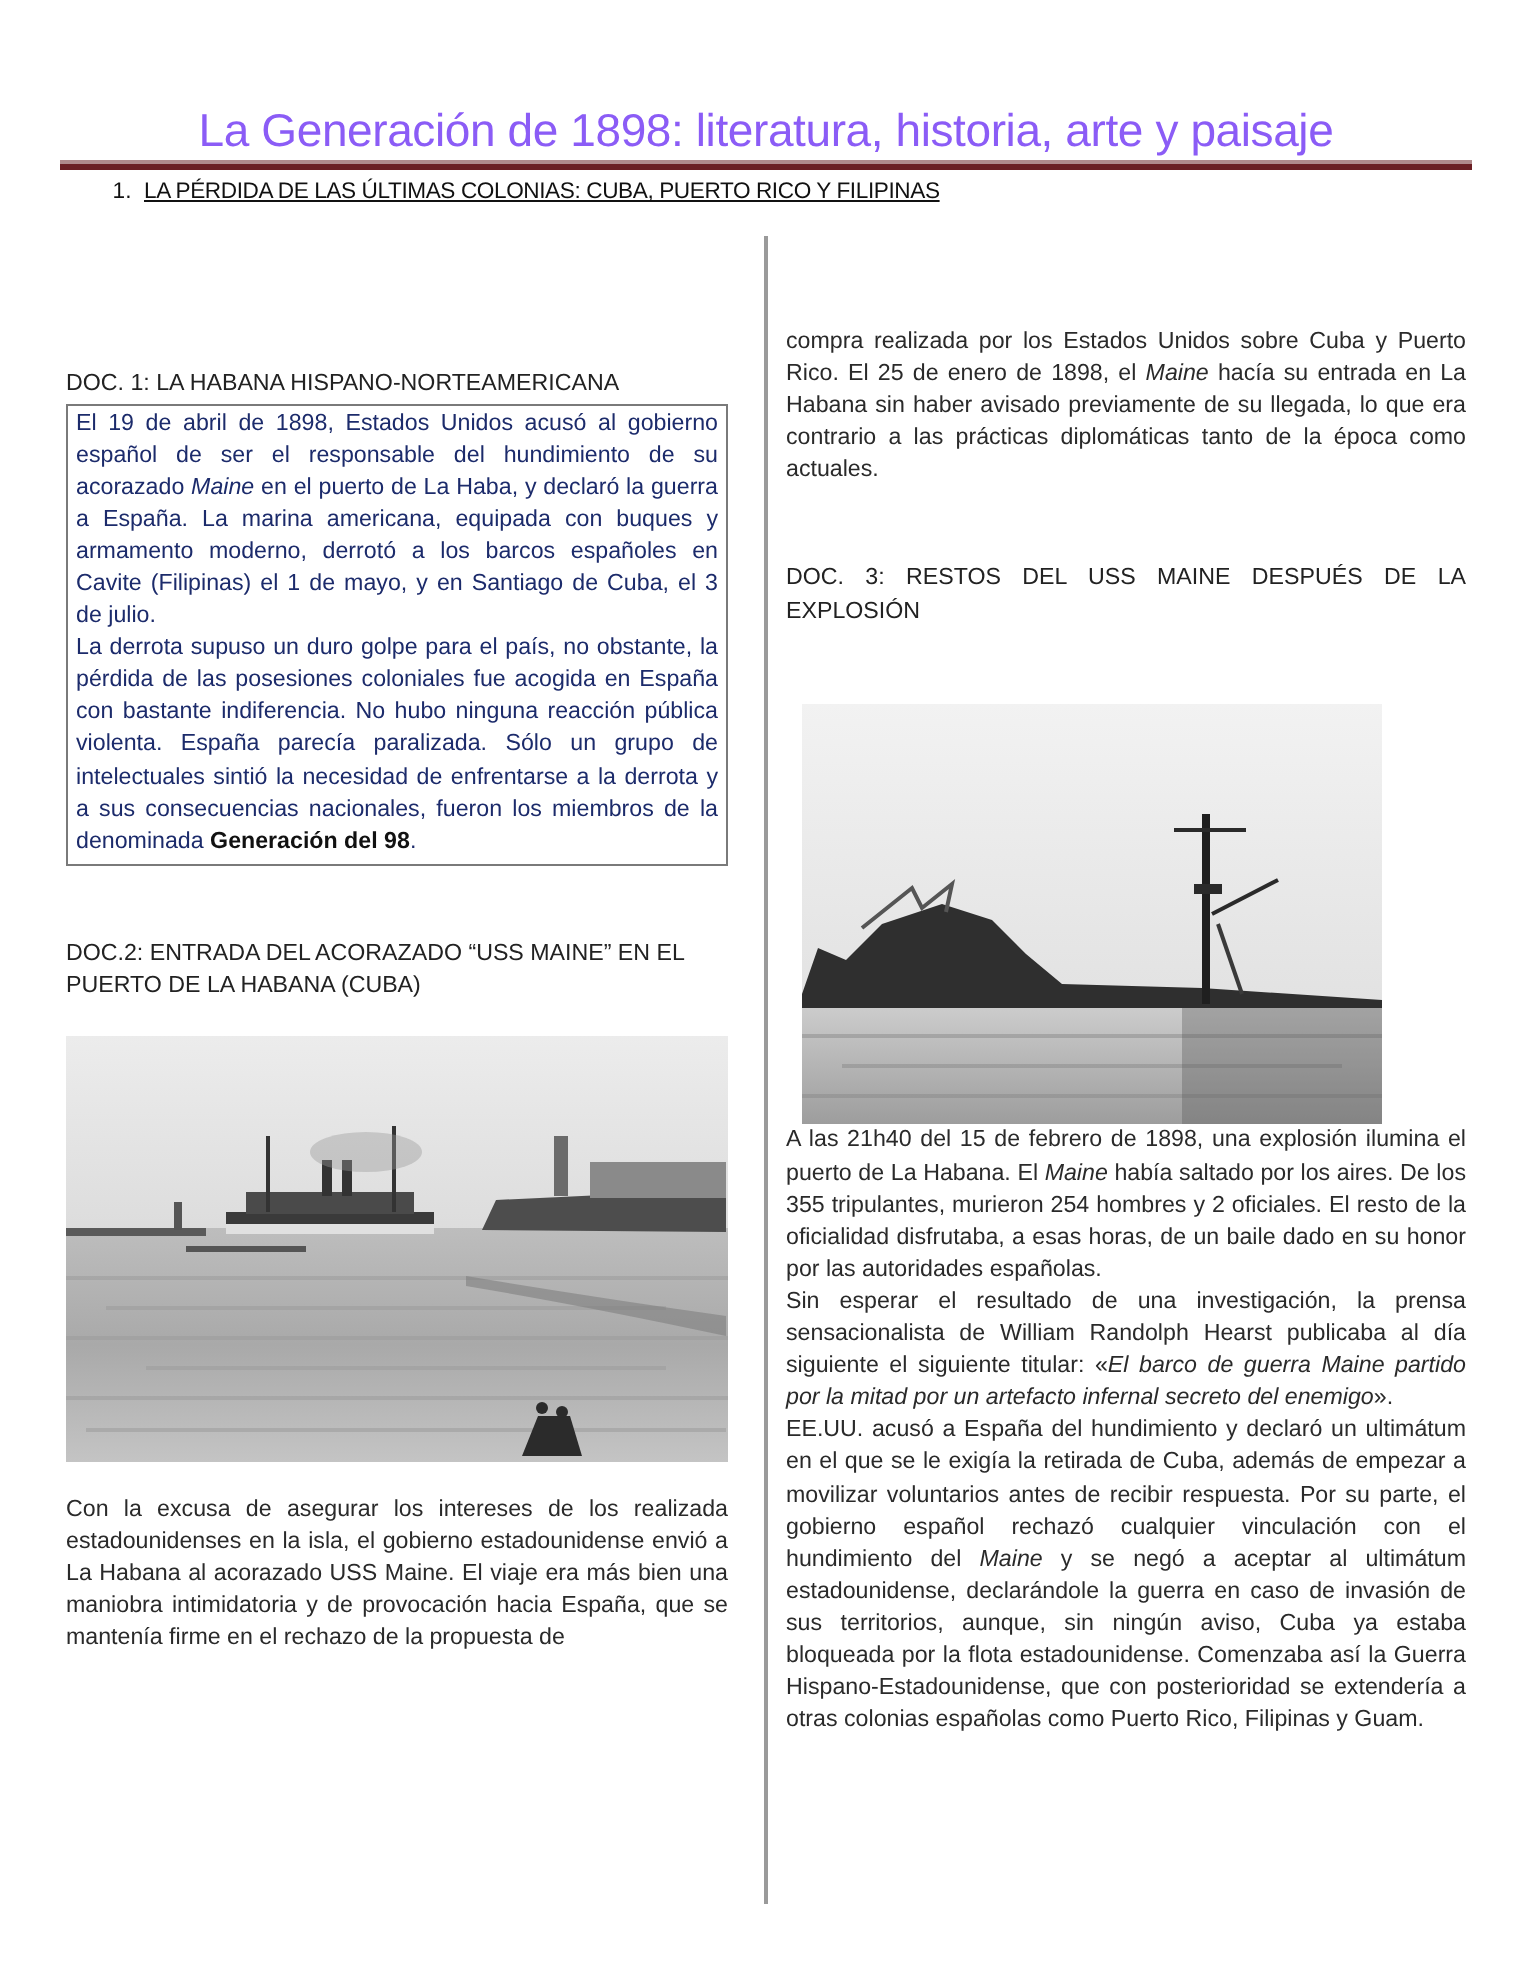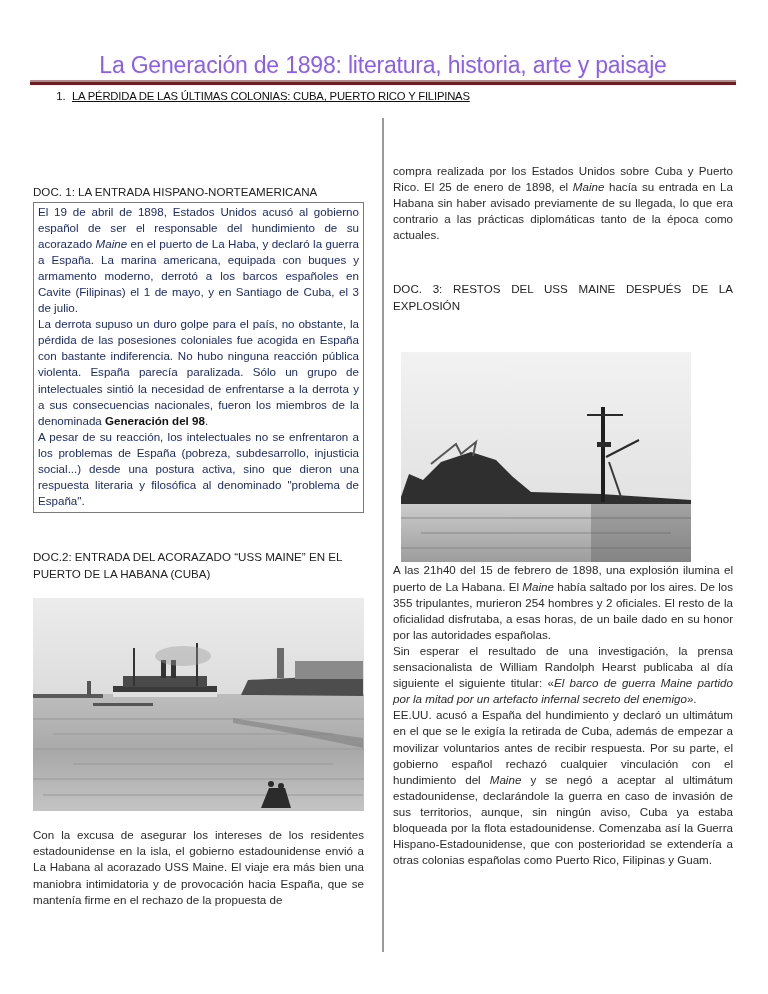--- a/index.html
+++ b/index.html
@@ -57,25 +57,24 @@
 <div class="title-rule"></div>
 
 <div class="section-heading">
   <span class="num">1.</span><span class="txt">LA PÉRDIDA DE LAS ÚLTIMAS COLONIAS: CUBA, PUERTO RICO Y FILIPINAS</span>
 </div>
 
 <div class="divider"></div>
 
 <div class="col col-left">
   <div class="gap-16"></div>
-  <div class="doc-heading">DOC. 1: LA ENTRADA HISPANO-NORTEAMERICANA</div>
+  <div class="doc-heading">DOC. 1: LA HABANA HISPANO-NORTEAMERICANA</div>
   <div class="doc1-box">
     <p><span>El 19 de abril de 1898, Estados Unidos acusó al gobierno español de ser el responsable del hundimiento de su acorazado </span><i>Maine</i><span> en el puerto de La Haba, y declaró la guerra a España. La marina americana, equipada con buques y armamento moderno, derrotó a los barcos españoles en Cavite (Filipinas) el 1 de mayo, y en Santiago de Cuba, el 3 de julio.</span></p>
     <p><span>La derrota supuso un duro golpe para el país, no obstante, la pérdida de las posesiones coloniales fue acogida en España con bastante indiferencia. No hubo ninguna reacción pública violenta. España parecía paralizada. Sólo un grupo de intelectuales sintió la necesidad de enfrentarse a la derrota y a sus consecuencias nacionales, fueron los miembros de la denominada </span><b>Generación del 98</b><span>.</span></p>
-    <p>A pesar de su reacción, los intelectuales no se enfrentaron a los problemas de España (pobreza, subdesarrollo, injusticia social...) desde una postura activa, sino que dieron una respuesta literaria y filosófica al denominado "problema de España".</p>
   </div>
 
   <div class="gap-36"></div>
   <div class="doc-heading">DOC.2: ENTRADA DEL ACORAZADO “USS MAINE” EN EL PUERTO DE LA HABANA (CUBA)</div>
 
   <div class="photo photo-maine-entry" aria-label="Acorazado USS Maine entrando en el puerto de La Habana junto al faro del Morro">
     <svg width="331" height="213" viewBox="0 0 331 213">
       <defs>
         <linearGradient id="sky1" x1="0" y1="0" x2="0" y2="1">
           <stop offset="0" stop-color="#ececec"></stop>
@@ -116,21 +115,21 @@
       <rect x="54" y="83" width="4" height="14" fill="#555"></rect>
       <rect x="60" y="105" width="60" height="3" fill="#555"></rect>
 
       <path d="M228 210 L236 190 L252 190 L258 210 Z" fill="#2b2b2b"></path>
       <circle cx="238" cy="186" r="3" fill="#2b2b2b"></circle>
       <circle cx="248" cy="188" r="3" fill="#2b2b2b"></circle>
     </svg>
   </div>
 
   <div class="gap-16"></div>
-  <p>Con la excusa de asegurar los intereses de los residentes estadounidense en la isla, el gobierno estadounidense envió a La Habana al acorazado USS Maine. El viaje era más bien una maniobra intimidatoria y de provocación hacia España, que se mantenía firme en el rechazo de la propuesta de</p>
+  <p>Con la excusa de asegurar los intereses de los realizada estadounidenses en la isla, el gobierno estadounidense envió a La Habana al acorazado USS Maine. El viaje era más bien una maniobra intimidatoria y de provocación hacia España, que se mantenía firme en el rechazo de la propuesta de</p>
 </div>
 
 <div class="col col-right">
   <p><span>compra realizada por los Estados Unidos sobre Cuba y Puerto Rico. El 25 de enero de 1898, el </span><i>Maine</i><span> hacía su entrada en La Habana sin haber avisado previamente de su llegada, lo que era contrario a las prácticas diplomáticas tanto de la época como actuales.</span></p>
 
   <div class="gap-38"></div>
   <div class="doc-heading justify">DOC. 3: RESTOS DEL USS MAINE DESPUÉS DE LA EXPLOSIÓN</div>
 
   <div class="photo photo-maine-wreck" aria-label="Restos del USS Maine hundido en el puerto de La Habana">
     <svg width="290" height="210" viewBox="0 0 290 210">

